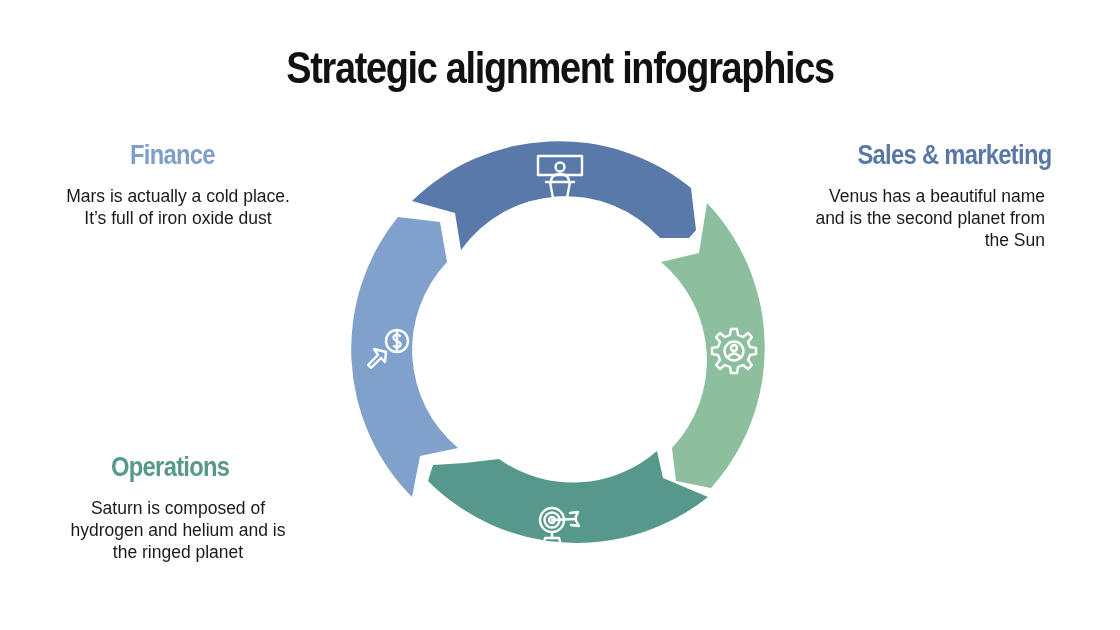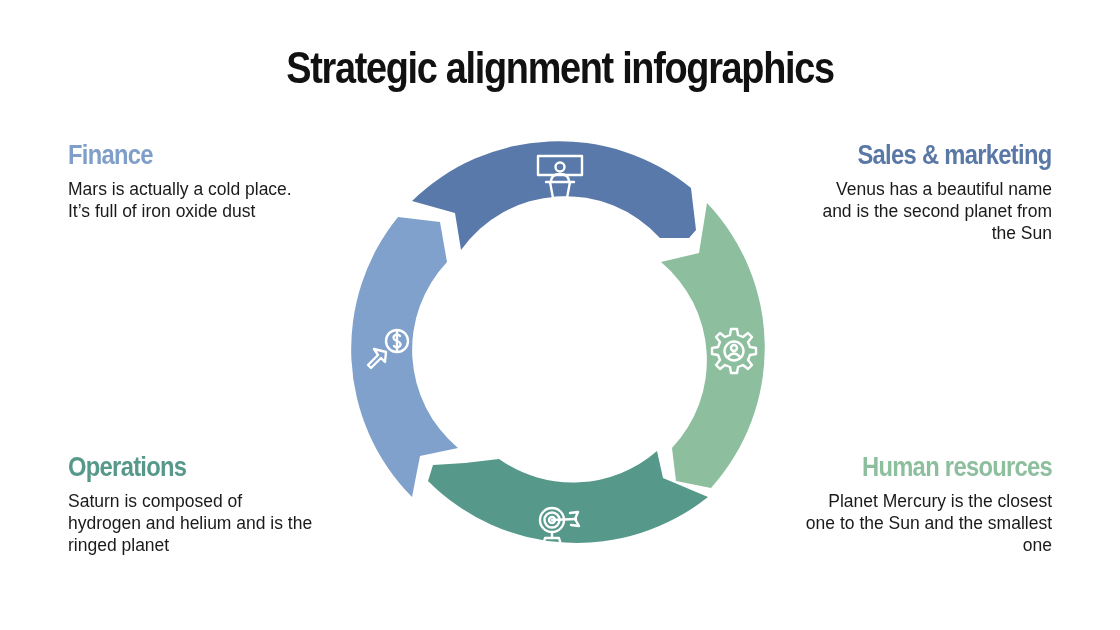--- a/index.html
+++ b/index.html
@@ -16,39 +16,39 @@
     font-family: "Liberation Sans", sans-serif;
     font-weight: bold;
     font-size: 44px;
     letter-spacing: -1.5px;
     color: #111111;
     transform: scaleX(0.86);
     transform-origin: center top;
     line-height: 60px;
   }
   .block { position: absolute; width: 250px; }
-  .block.left { left: 68px; text-align: left; }
+  .block.left { left: 53px; text-align: center; }
   .block.right { right: 68px; text-align: right; }
   .block .heading {
     font-family: "Liberation Sans", sans-serif;
     font-weight: bold;
     font-size: 27px;
     letter-spacing: -0.8px;
     line-height: 34px;
     margin: 0 0 6px 0;
     display: inline-block;
     transform: scaleX(0.88);
   }
   .block.left .heading { transform-origin: left center; }
   .block.right .heading { transform-origin: right center; }
   .block .desc {
     font-size: 17.5px;
     line-height: 22px;
     color: #1a1a1a;
-    margin: 0;
+    margin: 7px;
   }
   .b-finance { top: 138px; }
   .b-sales { top: 138px; }
   .b-ops { top: 450px; }
   .b-hr { top: 450px; }
   svg.ring { position: absolute; left: 0; top: 0; }
   .icon-stroke { fill: none; stroke: #ffffff; stroke-width: 2.4; stroke-linecap: round; stroke-linejoin: round; }
 </style>
 </head>
 <body>
@@ -134,18 +134,14 @@
   <div class="block right b-sales">
     <div class="heading" style="color:#5a78a6">Sales &amp; marketing</div>
     <p class="desc">Venus has a beautiful name and is the second planet from the Sun</p>
   </div>
 
   <div class="block left b-ops">
     <div class="heading" style="color:#56998a">Operations</div>
     <p class="desc">Saturn is composed of hydrogen and helium and is the ringed planet</p>
   </div>
 
-  <div class="block right b-hr">
-    <div class="heading" style="color:#8dbf9f">Human resources</div>
-    <p class="desc">Planet Mercury is the closest one to the Sun and the smallest one</p>
-  </div>
 
 </div>
 
 </body></html>

